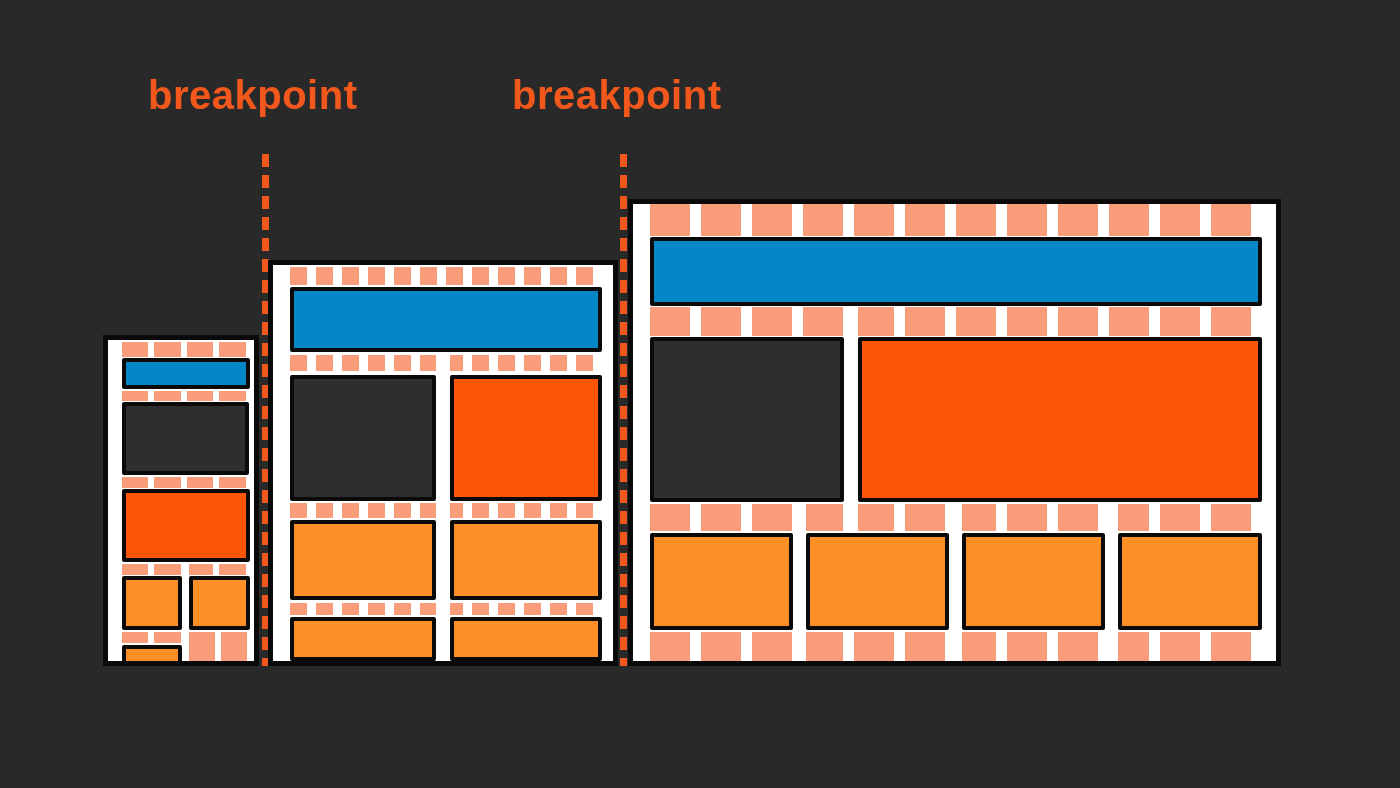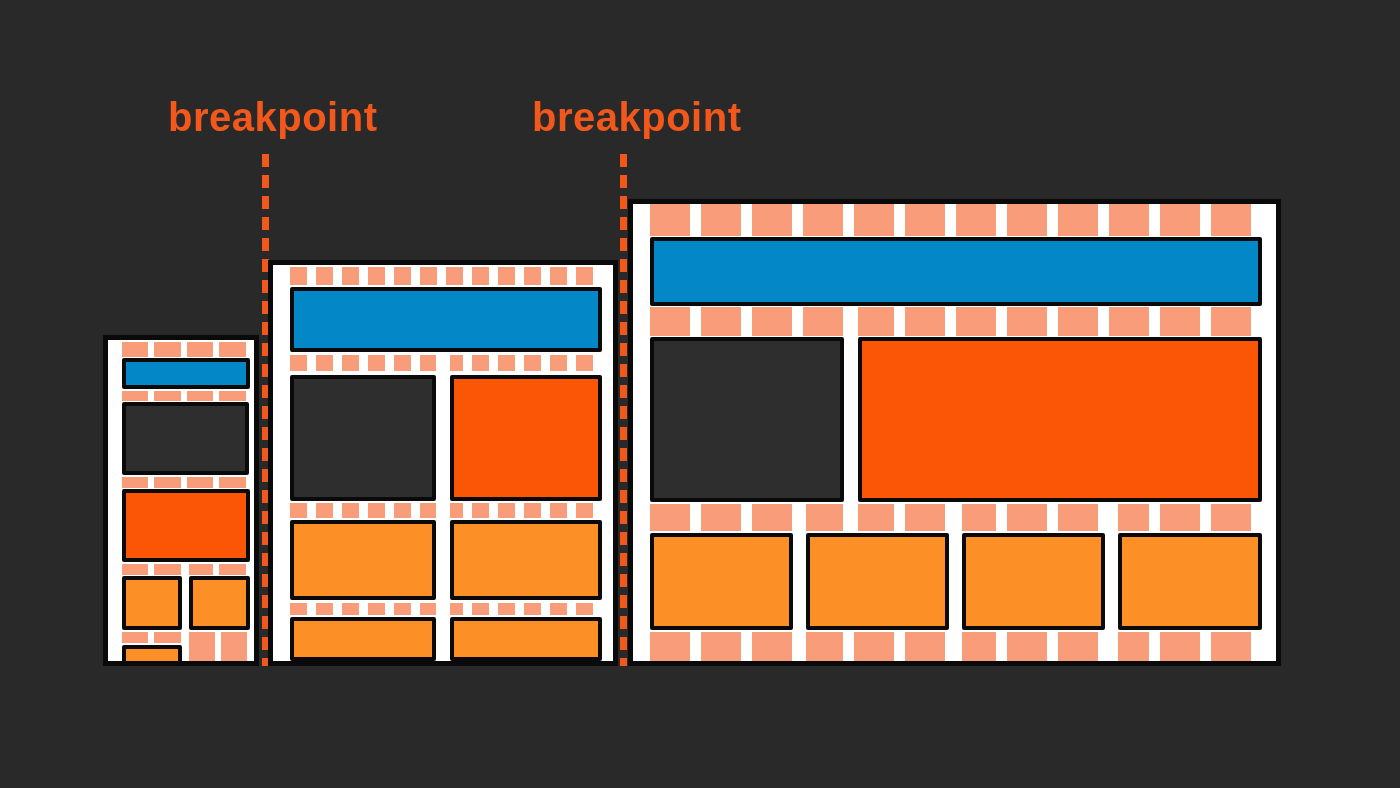--- a/index.html
+++ b/index.html
@@ -2,23 +2,23 @@
 <html style="--background: #292929; --accent_orange: #f2581c; --salmon: #f89c7a; --blue: #0387c7; --red_orange: #fb5506; --amber_orange: #fc9027; --dark_block: #2e2e2e; --frame_bg: #ffffff; --frame_border: #0a0a0a; --block_border: #0a0a0a;"><head>
 <meta charset="utf-8">
 <style>
   html,body{margin:0;padding:0;}
   body{
     width:1400px;height:788px;position:relative;overflow:hidden;
     background:var(--background,#292929);
     font-family:"Liberation Sans", sans-serif;
   }
   .bp-label{
-    position:absolute;top:95px;height:44px;line-height:44px;
+    position:absolute;top:73px;height:44px;line-height:44px;
     color:var(--accent_orange,#f2581c);
-    font-size:40px;font-weight:700;letter-spacing:.5px;margin-left:20px;
+    font-size:40px;font-weight:700;letter-spacing:.5px;
   }
   .dash-line{
     position:absolute;width:7px;
     background:repeating-linear-gradient(to bottom,var(--accent_orange,#f2581c) 0 13px,transparent 13px 21px);
   }
   .frame{
     position:absolute;background:var(--frame_bg,#fff);
     border:5px solid var(--frame_border,#0a0a0a);
     box-sizing:border-box;
   }

